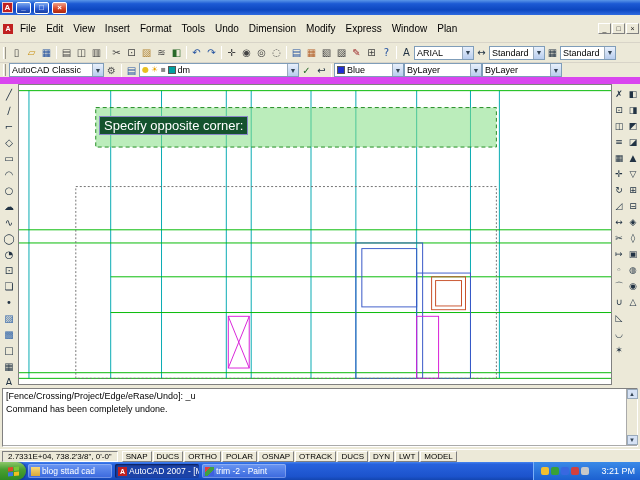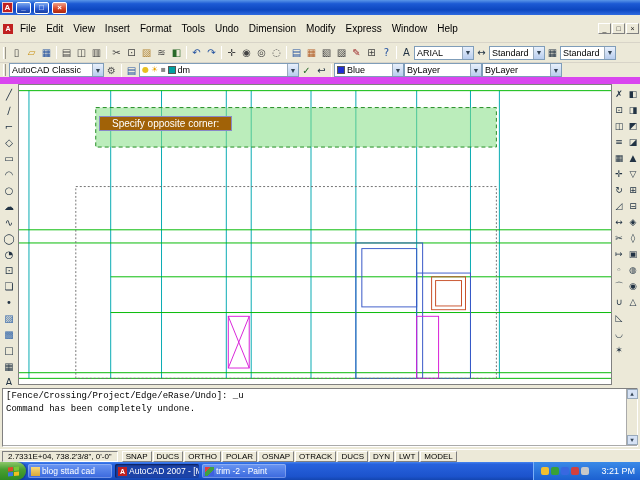--- a/index.html
+++ b/index.html
@@ -46,27 +46,27 @@
 
   
   .main{flex:1 1 auto;display:flex;min-height:0}
   .vtb{width:18px;background:#ece9d8;display:flex;flex-direction:column;align-items:center;padding-top:2px}
   .vtb .tbicon{width:16px;height:16px;font-size:10px}
   .right-tbs{display:flex;background:#ece9d8}
   .rcol{width:14px;display:flex;flex-direction:column;align-items:center;padding-top:2px}
   .rcol .tbicon{width:13px;height:16px;font-size:9px}
   .canvas{flex:1;position:relative;background:#fff;border:1px solid #808080;overflow:hidden}
   .canvas svg{position:absolute;left:0;top:0;width:100%;height:100%}
-  .tooltip{position:absolute;background:#a16207;color:#fff;font-size:10px;padding:1px 12px;
+  .tooltip{position:absolute;background:#14532d;color:#fff;font-size:13px;padding:1px 4px;
     border:1px solid #8888c8;white-space:nowrap;z-index:3}
 
   
   .cmd{flex:0 0 64px;background:#ece9d8;padding:3px 2px 2px;display:flex}
   .cmd-inner{flex:1;background:#fff;border:1px solid;border-color:#808080 #fff #fff #808080;display:flex;
-    flex-direction:row;font-family:Liberation Mono, monospace;font-size:9px;color:#000}
+    flex-direction:row;font-family:Liberation Sans, sans-serif;font-size:9px;color:#000}
   .cmd-hist-wrap{flex:1;display:flex;border-bottom:1px solid #aaa;min-height:0}
   .cmd-history{flex:1;padding:1px 3px;line-height:13px;overflow:hidden;white-space:nowrap}
   .cmd-scroll{width:11px;background:#ece9d8;border-left:1px solid #aaa;display:flex;flex-direction:column;
     justify-content:space-between;align-items:center}
   .scroll-btn{width:11px;height:10px;background:#d6e2f5;border:1px solid #9ab;font-size:6px;display:flex;
     align-items:center;justify-content:center;color:#345}
   .cmd-prompt{height:14px;padding:0 3px;line-height:14px;white-space:nowrap;overflow:hidden}
 
   
   .statusbar{flex:0 0 13px;display:flex;align-items:center;background:#ece9d8;font-size:8px;padding:0 2px;gap:1px;border-top:1px solid #fff}
@@ -115,21 +115,21 @@
         <span class="menu-item">Edit</span>
         <span class="menu-item">View</span>
         <span class="menu-item">Insert</span>
         <span class="menu-item">Format</span>
         <span class="menu-item">Tools</span>
         <span class="menu-item">Undo</span>
         <span class="menu-item">Dimension</span>
         <span class="menu-item">Modify</span>
         <span class="menu-item">Express</span>
         <span class="menu-item">Window</span>
-        <span class="menu-item">Help</span>
+        <span class="menu-item">Plan</span>
       </span>
     <span class="spacer"></span>
     <span class="mwbtn">_</span>
     <span class="mwbtn">□</span>
     <span class="mwbtn">×</span>
   </div>
 
   <div class="tb tb1">
     <span class="grip"></span>
     <span style="display:flex;align-items:center">

